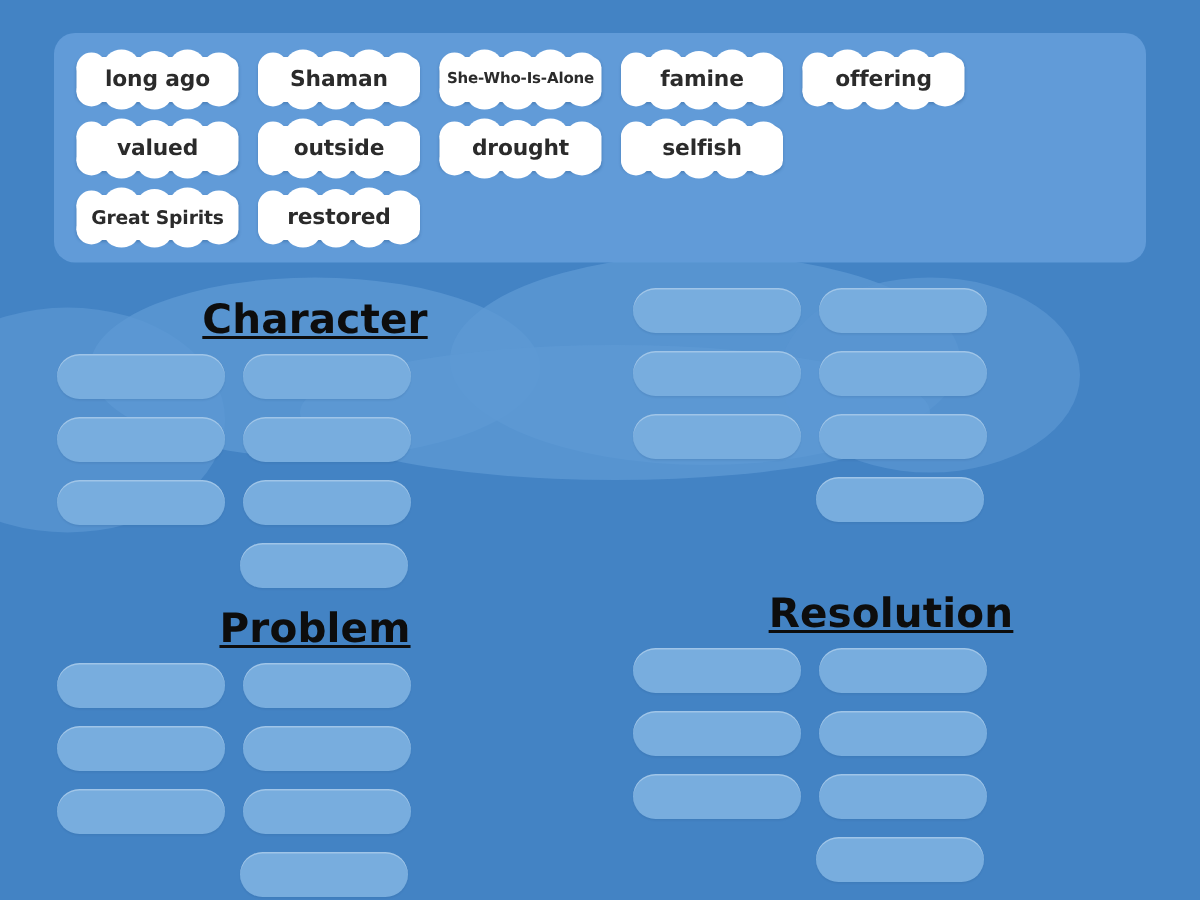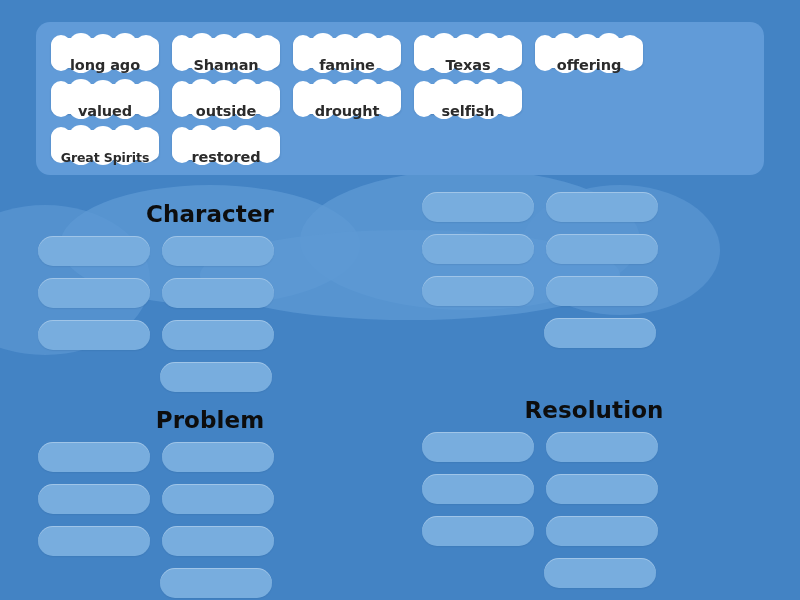--- a/index.html
+++ b/index.html
@@ -55,21 +55,21 @@
     justify-content: center;
   }
   .word-cell:last-child { margin-right: 0; }
 
   
   .cloud-tile {
     position: relative;
     width: 112px;
     height: 38px;
     display: flex;
-    align-items: flex-end;
+    align-items: center;
     justify-content: center;
     cursor: grab;
   }
   .cloud-tile .cloud-body {
     position: absolute;
     left: 2px;
     right: 2px;
     top: 4px;
     bottom: 4px;
     background: #ffffff;
@@ -116,24 +116,25 @@
   }
   .quadrant.q-tl { left: 20px;  top: 14px; }
   .quadrant.q-tr { left: 404px; top: 14px; }
   .quadrant.q-bl { left: 20px;  top: 220px; }
   .quadrant.q-br { left: 404px; top: 210px; }
 
   .quadrant-title {
     height: 44px;
     line-height: 44px;
     text-align: center;
-    font-size: 23px;
+    font-size: 27px;
     font-weight: bold;
     color: #0d0d0d;
     letter-spacing: 0.1px;
+    text-decoration: underline;
   }
   .slot-grid {
     display: flex;
     flex-wrap: wrap;
     width: 356px;
     margin: 0 auto;
   }
   .slot {
     width: 112px;
     height: 30px;
@@ -205,39 +206,39 @@
             <i style="left:20px;top:-1px;width:24px;height:22px;"></i>
             <i style="left:42px;top:0px;width:24px;height:22px;"></i>
             <i style="left:64px;top:-1px;width:24px;height:22px;"></i>
             <i style="left:86px;top:1px;width:22px;height:20px;"></i>
           <i style="left:2px;top:17px;width:20px;height:20px;"></i>
             <i style="left:20px;top:18px;width:24px;height:21px;"></i>
             <i style="left:42px;top:17px;width:24px;height:22px;"></i>
             <i style="left:64px;top:18px;width:24px;height:21px;"></i>
             <i style="left:86px;top:17px;width:22px;height:20px;"></i>
         </span>
+        <span class="label tiny">She-Who-Is-Alone</span>
+      </div>
+    </div>
+    <div class="word-cell">
+      <div class="cloud-tile">
+        <span class="cloud-body"></span>
+        <span class="puffs">
+          <i style="left:2px;top:1px;width:20px;height:20px;"></i>
+            <i style="left:20px;top:-1px;width:24px;height:22px;"></i>
+            <i style="left:42px;top:0px;width:24px;height:22px;"></i>
+            <i style="left:64px;top:-1px;width:24px;height:22px;"></i>
+            <i style="left:86px;top:1px;width:22px;height:20px;"></i>
+          <i style="left:2px;top:17px;width:20px;height:20px;"></i>
+            <i style="left:20px;top:18px;width:24px;height:21px;"></i>
+            <i style="left:42px;top:17px;width:24px;height:22px;"></i>
+            <i style="left:64px;top:18px;width:24px;height:21px;"></i>
+            <i style="left:86px;top:17px;width:22px;height:20px;"></i>
+        </span>
         <span class="label">famine</span>
-      </div>
-    </div>
-    <div class="word-cell">
-      <div class="cloud-tile">
-        <span class="cloud-body"></span>
-        <span class="puffs">
-          <i style="left:2px;top:1px;width:20px;height:20px;"></i>
-            <i style="left:20px;top:-1px;width:24px;height:22px;"></i>
-            <i style="left:42px;top:0px;width:24px;height:22px;"></i>
-            <i style="left:64px;top:-1px;width:24px;height:22px;"></i>
-            <i style="left:86px;top:1px;width:22px;height:20px;"></i>
-          <i style="left:2px;top:17px;width:20px;height:20px;"></i>
-            <i style="left:20px;top:18px;width:24px;height:21px;"></i>
-            <i style="left:42px;top:17px;width:24px;height:22px;"></i>
-            <i style="left:64px;top:18px;width:24px;height:21px;"></i>
-            <i style="left:86px;top:17px;width:22px;height:20px;"></i>
-        </span>
-        <span class="label">Texas</span>
       </div>
     </div>
     <div class="word-cell">
       <div class="cloud-tile">
         <span class="cloud-body"></span>
         <span class="puffs">
           <i style="left:2px;top:1px;width:20px;height:20px;"></i>
             <i style="left:20px;top:-1px;width:24px;height:22px;"></i>
             <i style="left:42px;top:0px;width:24px;height:22px;"></i>
             <i style="left:64px;top:-1px;width:24px;height:22px;"></i>

